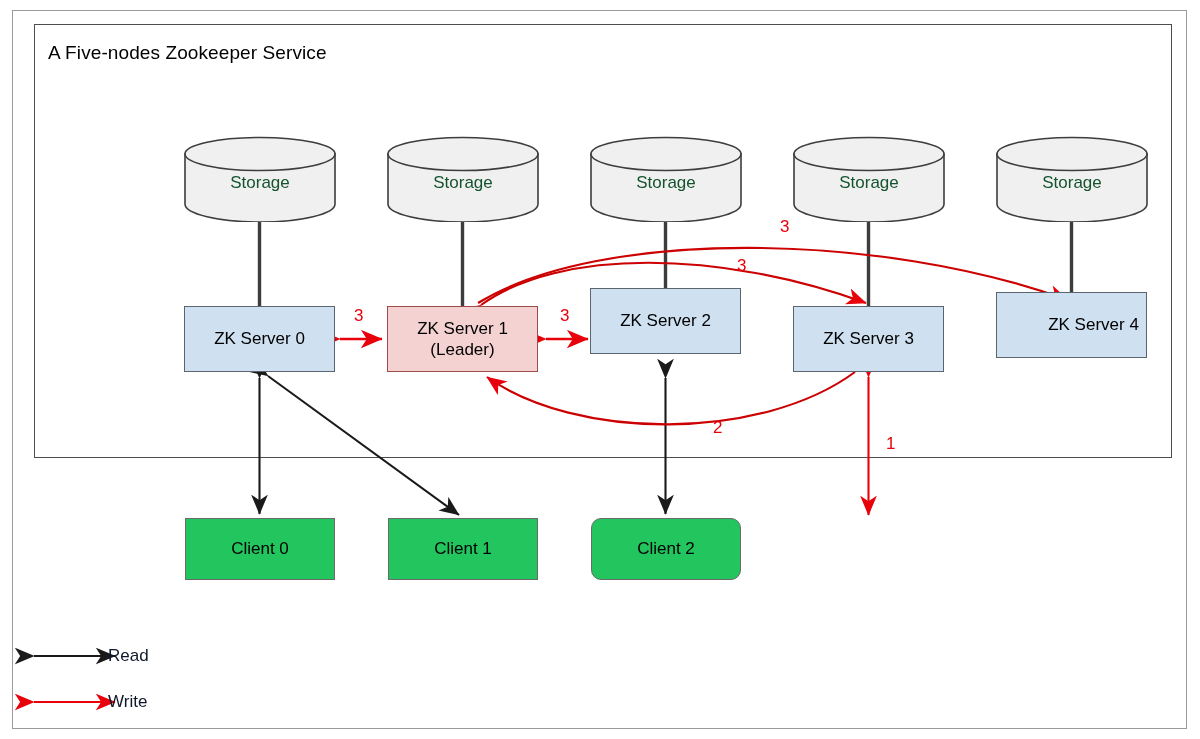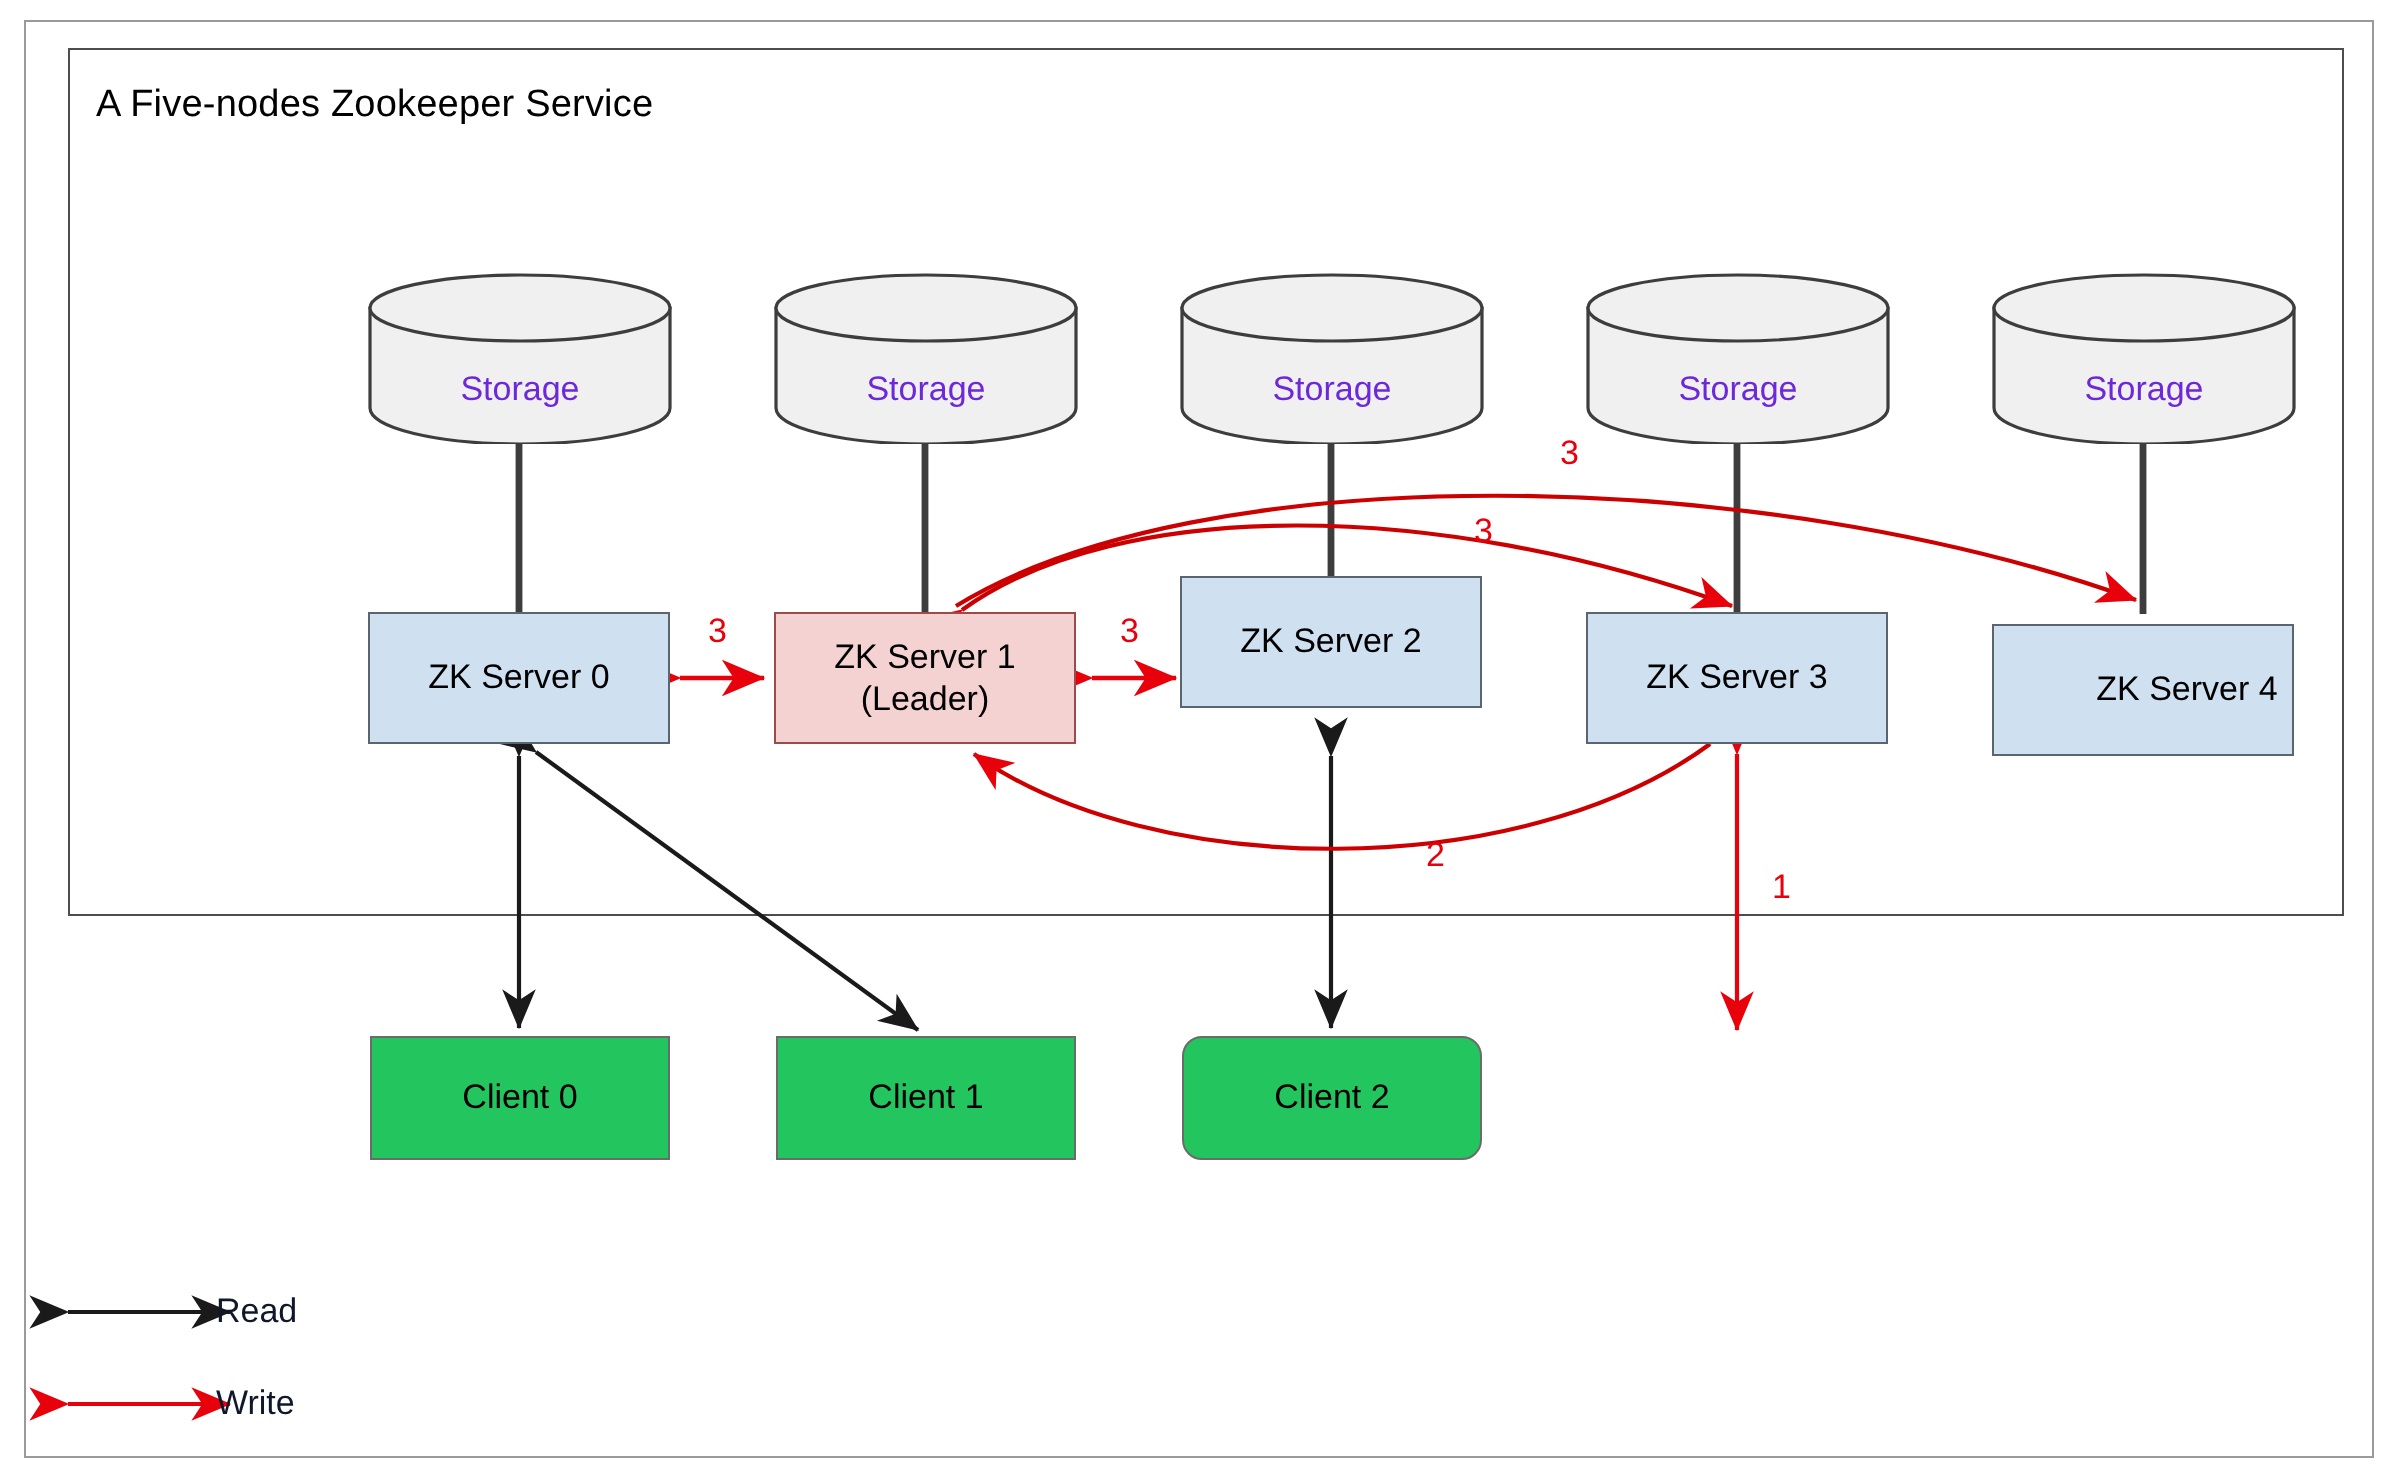--- a/index.html
+++ b/index.html
@@ -88,28 +88,28 @@
   
   .storage {
     position: absolute;
     width: 154px;
     height: 86px;
   }
   .storage svg { display: block; }
   .storage-label {
     position: absolute;
     left: 0;
-    top: 12px;
+    top: 0;
     width: 154px;
     height: 86px;
     display: flex;
     align-items: center;
     justify-content: center;
     font-size: 17px;
-    color: #6d28d9;
+    color: #14532d;
     padding-top: 8px;
     box-sizing: border-box;
   }
 
   
   .edge-num {
     position: absolute;
     font-size: 17px;
     color: #e8000b;
     white-space: nowrap;
@@ -238,21 +238,21 @@
   </div>
 
   <div class="node-box server-box" style="left:590px; top:288px;">
     <span>ZK Server 2</span>
   </div>
 
   <div class="node-box server-box" style="left:793px; top:306px;">
     <span>ZK Server 3</span>
   </div>
 
-  <div class="node-box server-box" style="left:996px; top:312px;padding-left:44px;">
+  <div class="node-box server-box" style="left:996px; top:292px;padding-left:44px;">
     <span>ZK Server 4</span>
   </div>
 
   <div class="node-box client-box" style="left:185px; top:518px;">
     <span>Client 0</span>
   </div>
 
   <div class="node-box client-box" style="left:388px; top:518px;">
     <span>Client 1</span>
   </div>

